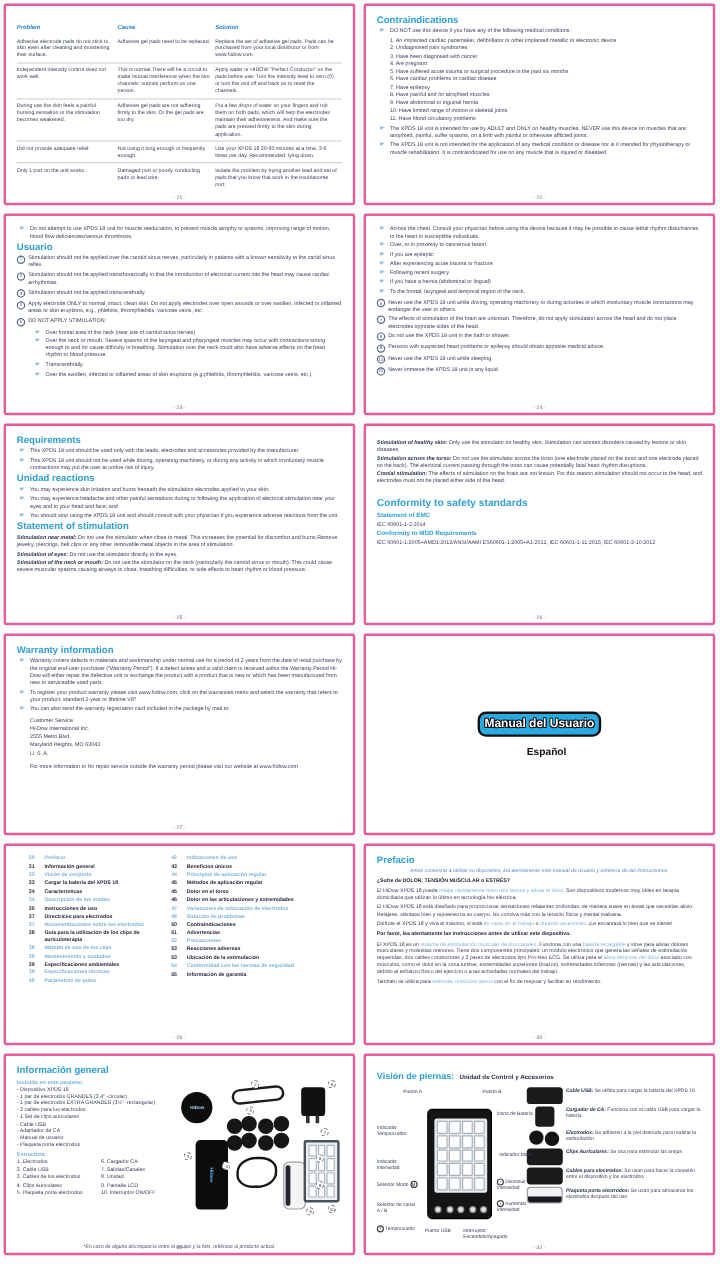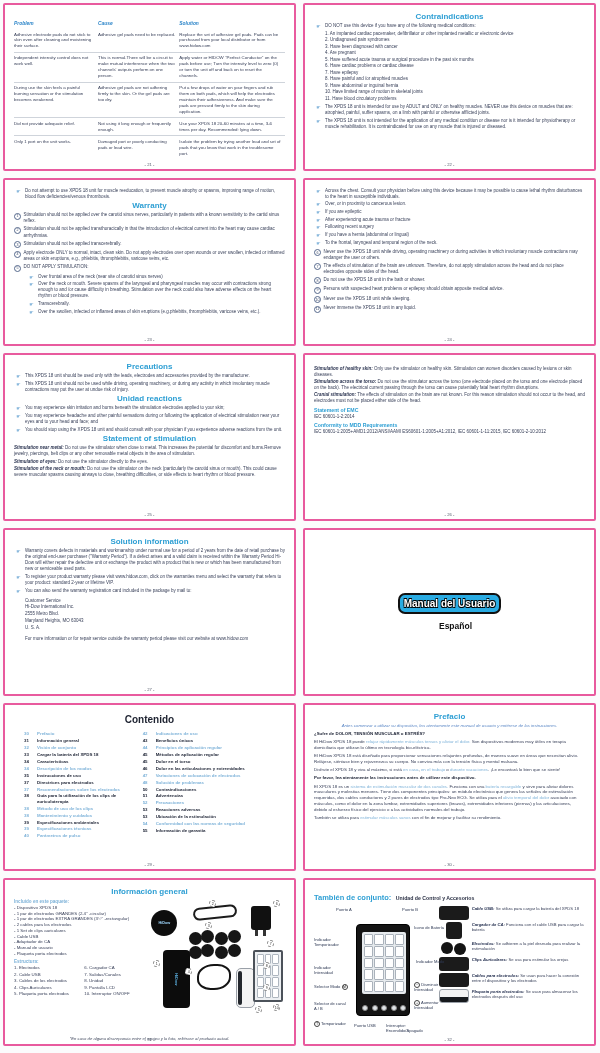--- a/index.html
+++ b/index.html
@@ -4,21 +4,21 @@
 <style>
   html,body{margin:0;padding:0;background:#fbfbfc;}
   *{box-sizing:border-box;}
   .sheet{width:600px;height:1053px;background:#fbfbfc;display:grid;
     grid-template-columns:293px 293px;grid-auto-rows:168px;gap:7px;padding:3px;
     font-family:"Liberation Sans",sans-serif;}
   .pg{background:#fff;border:2px solid #e85a9e;border-radius:2px;position:relative;
     overflow:hidden;padding:6px 9px 10px 9px;color:#39415a;}
   .pagenum{position:absolute;bottom:2px;left:0;right:0;text-align:center;
     font-size:4.2px;color:#5a6070;}
-  .ttl{font-size:8px;font-weight:700;color:#2e9fd4;text-align:center;margin:1px 0 2px 0;}
+  .ttl{font-size:8px;font-weight:700;color:#2e9fd4;text-align:left;margin:1px 0 2px 0;}
   .subttl{font-size:5.2px;font-weight:700;color:#2e9fd4;margin:3px 0 1px 0;}
   
   .brow{display:flex;gap:2px;margin:1.6px 0;}
   .bic{color:#8ab9dd;font-size:5px;line-height:1.2;flex:0 0 9px;text-align:center;}
   .btxt{font-size:4.5px;line-height:1.35;flex:1;}
   .nrow{font-size:4.5px;line-height:1.45;margin-left:11px;}
   .crow{display:flex;gap:2.5px;margin:2px 0;}
   .cnum{flex:0 0 7px;height:7px;border:1px solid #55688c;border-radius:50%;
     font-size:3.6px;display:flex;align-items:center;justify-content:center;color:#3a4a6a;margin-top:0.5px;}
   .sub{margin-left:13px;}
@@ -195,21 +195,21 @@
     <div class="pagenum">- 22 -</div>
   </section>
 
   <section class="pg">
     <div id="p23top">
         <div class="brow">
           <span class="bic">☛</span>
           <span class="btxt">Do not attempt to use XPDS 18 unit for muscle reeducation, to prevent muscle atrophy or spasms, improving range of motion, blood flow deficiencies/venous thrombosis.</span>
         </div>
       </div>
-    <div class="ttl">Warranty</div>
+    <div class="ttl">Usuario</div>
     <div id="p23items">
         <div class="crow">
           <span class="cnum">1</span>
           <span class="btxt">Stimulation should not be applied over the carotid sinus nerves, particularly in patients with a known sensitivity to the cartid sinus reflex.</span>
         </div>
         <div class="crow">
           <span class="cnum">2</span>
           <span class="btxt">Stimulation should not be applied transthoracically in that the introduction of electrical current into the heart may cause cardiac arrhythmias.</span>
         </div>
         <div class="crow">
@@ -300,21 +300,21 @@
         </div>
         <div class="crow">
           <span class="cnum">11</span>
           <span class="btxt">Never immerse the XPDS 18 unit in any liquid.</span>
         </div>
       </div>
     <div class="pagenum">- 24 -</div>
   </section>
 
   <section class="pg">
-    <div class="ttl">Precautions</div>
+    <div class="ttl">Requirements</div>
     <div id="p25a">
         <div class="brow">
           <span class="bic">☛</span>
           <span class="btxt">This XPDS 18 unit should be used only with the leads, electrodes and accessories provided by the manufacturer.</span>
         </div>
         <div class="brow">
           <span class="bic">☛</span>
           <span class="btxt">This XPDS 18 unit should not be used while driving, operating machinery, or during any activity in which involuntary muscle contractions may put the user at undue risk of injury.</span>
         </div>
       </div>
@@ -341,29 +341,30 @@
       </div>
     <div class="pagenum">- 25 -</div>
   </section>
 
   <section class="pg p26pad">
     <div id="p26paras">
         <div class="lpara"><span class="lead">Stimulation of healthy skin:</span><span> Only use the stimulator on healthy skin. Stimulation can worsen disorders caused by lesions or skin diseases.</span></div>
         <div class="lpara"><span class="lead">Stimulation across the torso:</span><span> Do not use the stimulator across the torso (one electrode placed on the torso and one electrode placed on the back). The electrical current passing through the torso can cause potentially fatal heart rhythm disruptions.</span></div>
         <div class="lpara"><span class="lead">Cranial stimulation:</span><span> The effects of stimulation on the brain are not known. For this reason stimulation should not occur to the head, and electrodes must not be placed either side of the head.</span></div>
       </div>
+    <div class="ttl" style="margin-top:10px;font-size:8.5px;">Conformity to safety standards</div>
     <div class="subttl">Statement of EMC</div>
     <div class="std">IEC 60601-1-2:2014</div>
     <div class="subttl">Conformity to MDD Requirements</div>
     <div class="std">IEC 60601-1:2005+AMD1:2012/ANSI/AAMI ES60601-1:2005+A1:2012,  IEC 60601-1-11:2015,  IEC 60601-2-10:2012</div>
     <div class="pagenum">- 26 -</div>
   </section>
 
   <section class="pg">
-    <div class="ttl">Solution information</div>
+    <div class="ttl">Warranty information</div>
     <div id="p27bul">
         <div class="brow">
           <span class="bic">☛</span>
           <span class="btxt">Warranty covers defects in materials and workmanship under normal use for a period of 2 years from the date of retail purchase by the original end-user purchaser ("Warranty Period"). If a defect arises and a valid claim is received within the Warranty Period Hi-Dow will either repair the defective unit or exchange the product with a product that is new or which has been manufactured from new or serviceable used parts.</span>
         </div>
         <div class="brow">
           <span class="bic">☛</span>
           <span class="btxt">To register your product warranty please visit www.hidow.com, click on the warranties menu and select the warranty that refers to your product: standard 2-year or lifetime VIP.</span>
         </div>
         <div class="brow">
@@ -383,21 +384,20 @@
   </section>
 
   <section class="pg">
     <div class="coverwrap">
       <div class="bluebtn">Manual del Usuario</div>
       <div class="espanol">Español</div>
     </div>
   </section>
 
   <section class="pg">
-    <div class="toc-title">Contenido</div>
     <div class="toccols">
       <div class="tocl" id="tocL">
           <div class="trow">
             <span class="tn tlgt">30</span>
             <span class="tlb tlgt">Prefacio</span>
           </div>
           <div class="trow">
             <span class="tn ts1">31</span>
             <span class="tlb ts1">Información general</span>
           </div>
@@ -613,21 +613,21 @@
             <div class="co" style="left: 128px; top: 106px;">10</div>
           </div>
       </div>
     </div>
     <div class="fnote">*En caso de alguna discrepancia entre el equipo y la foto, refiérase al producto actual.</div>
     <div class="pagenum">- 31 -</div>
   </section>
 
   <section class="pg">
     <div>
-      <span class="t32">También de conjunto:</span>
+      <span class="t32">Visión de piernas:</span>
       <span class="t32s">Unidad de Control y Accesorios</span>
     </div>
     <div class="split32">
       <div class="d32">
         <div class="lbl" style="left:22px;top:4px;">Puerto A</div>
         <div class="lbl" style="left:88px;top:4px;">Puerto B</div>
         <div class="dev32">
           <div class="scr32">
             <i></i>
               <i></i>

